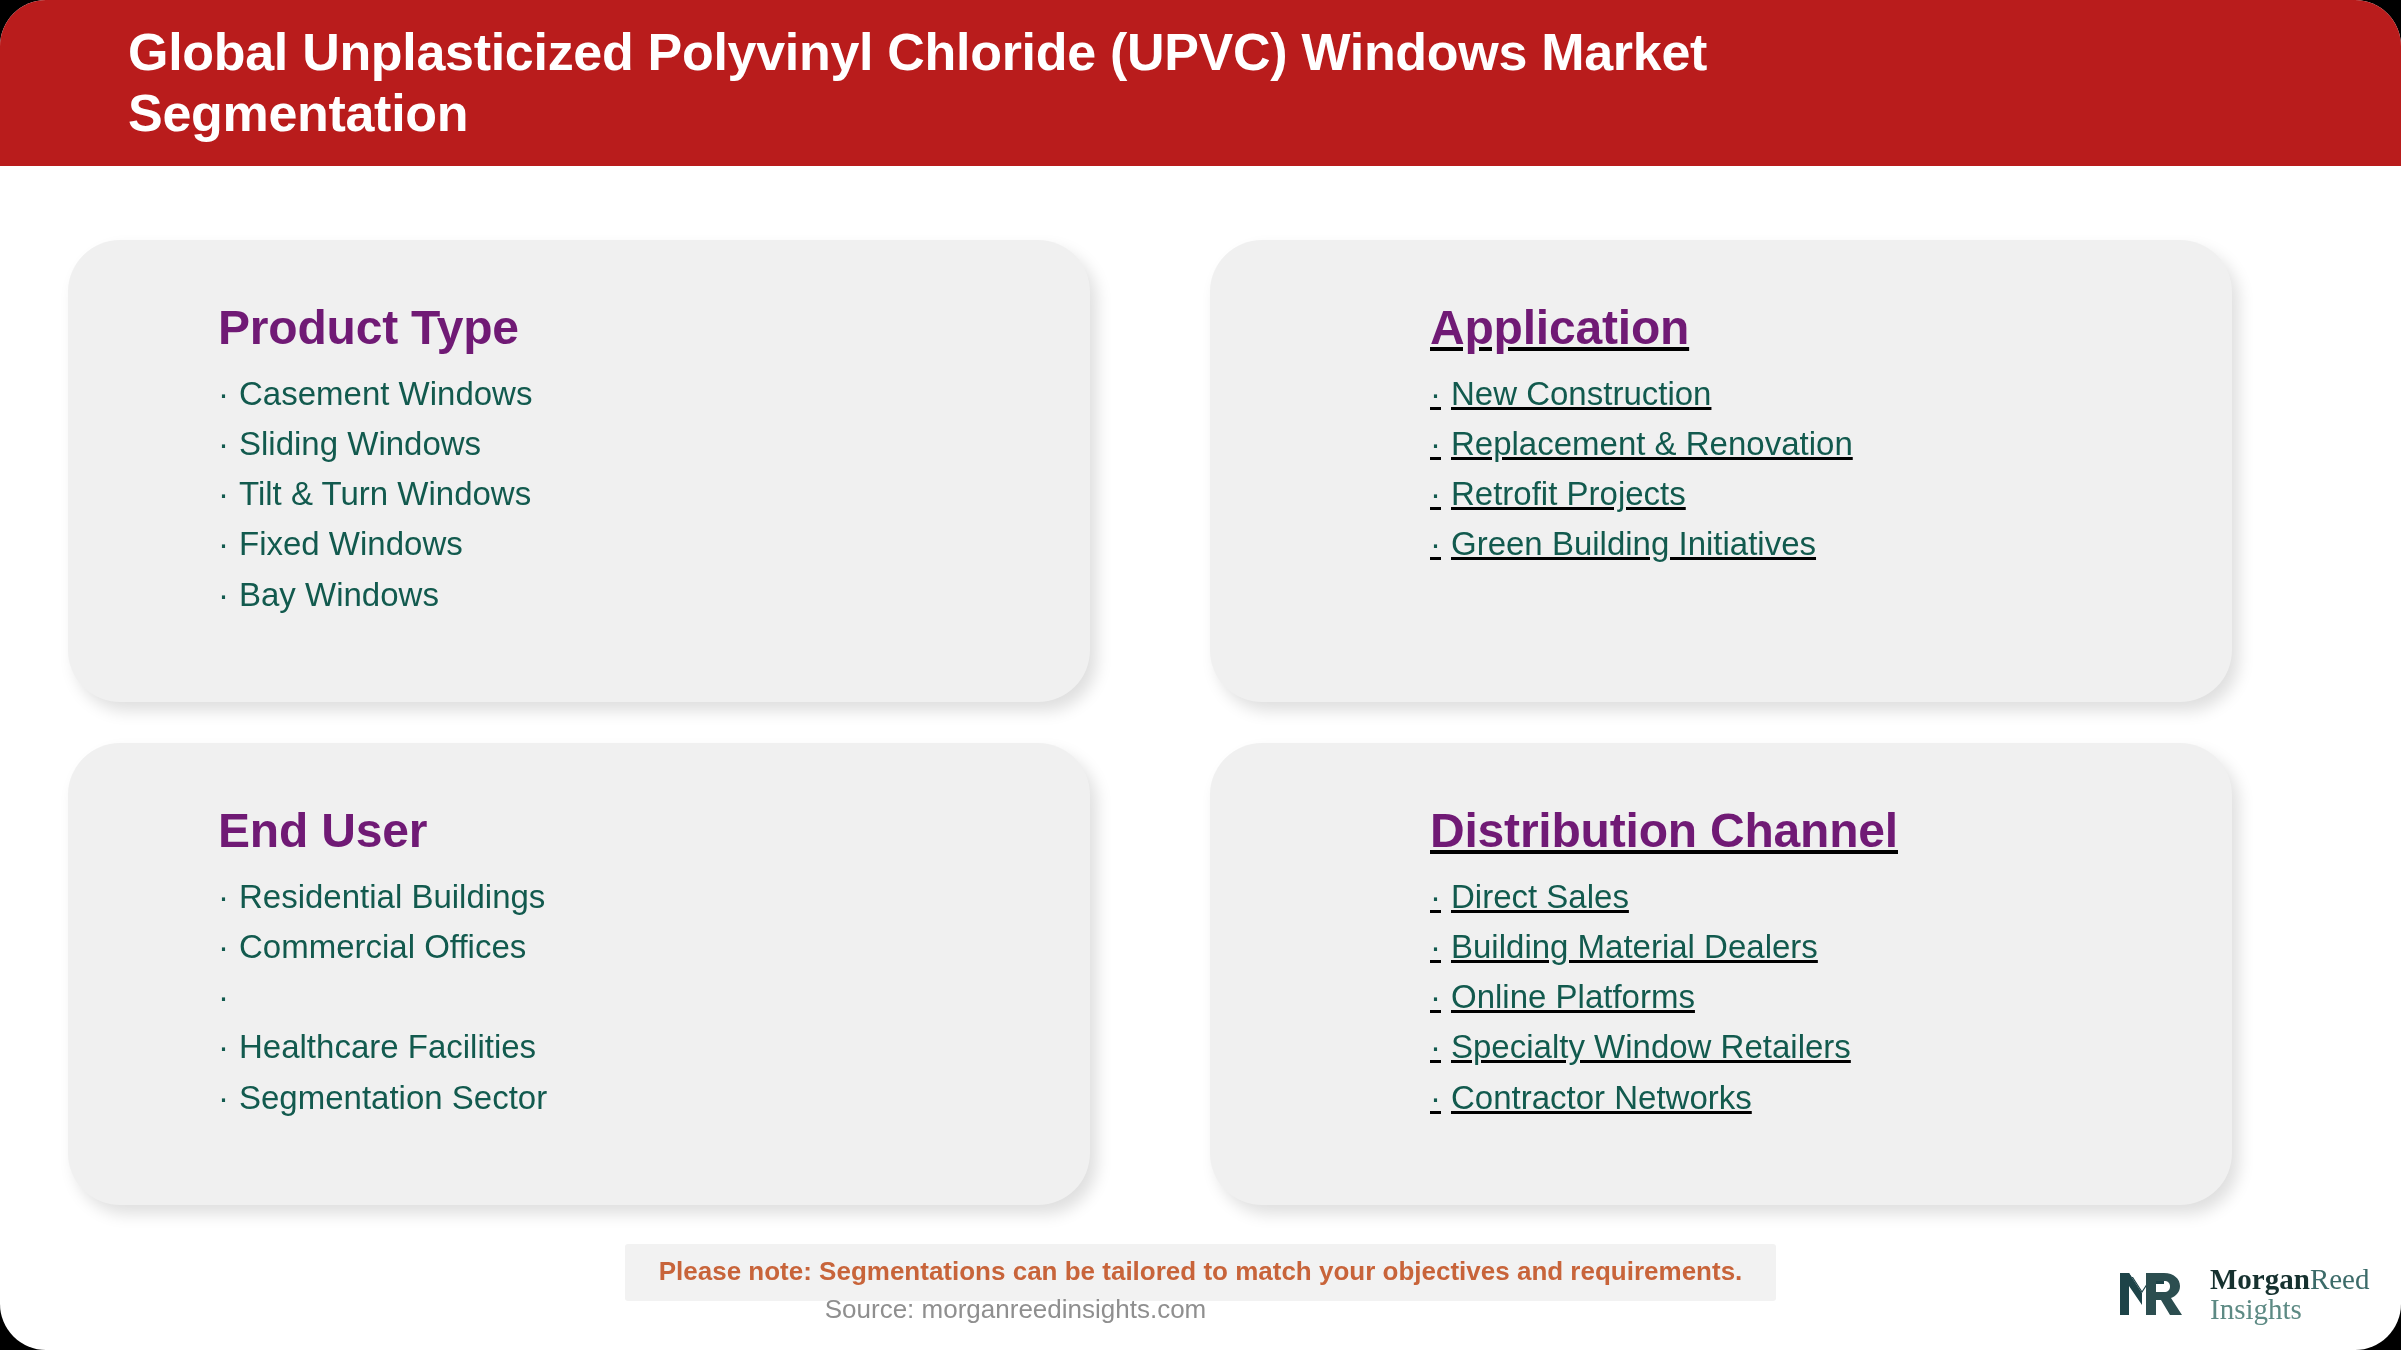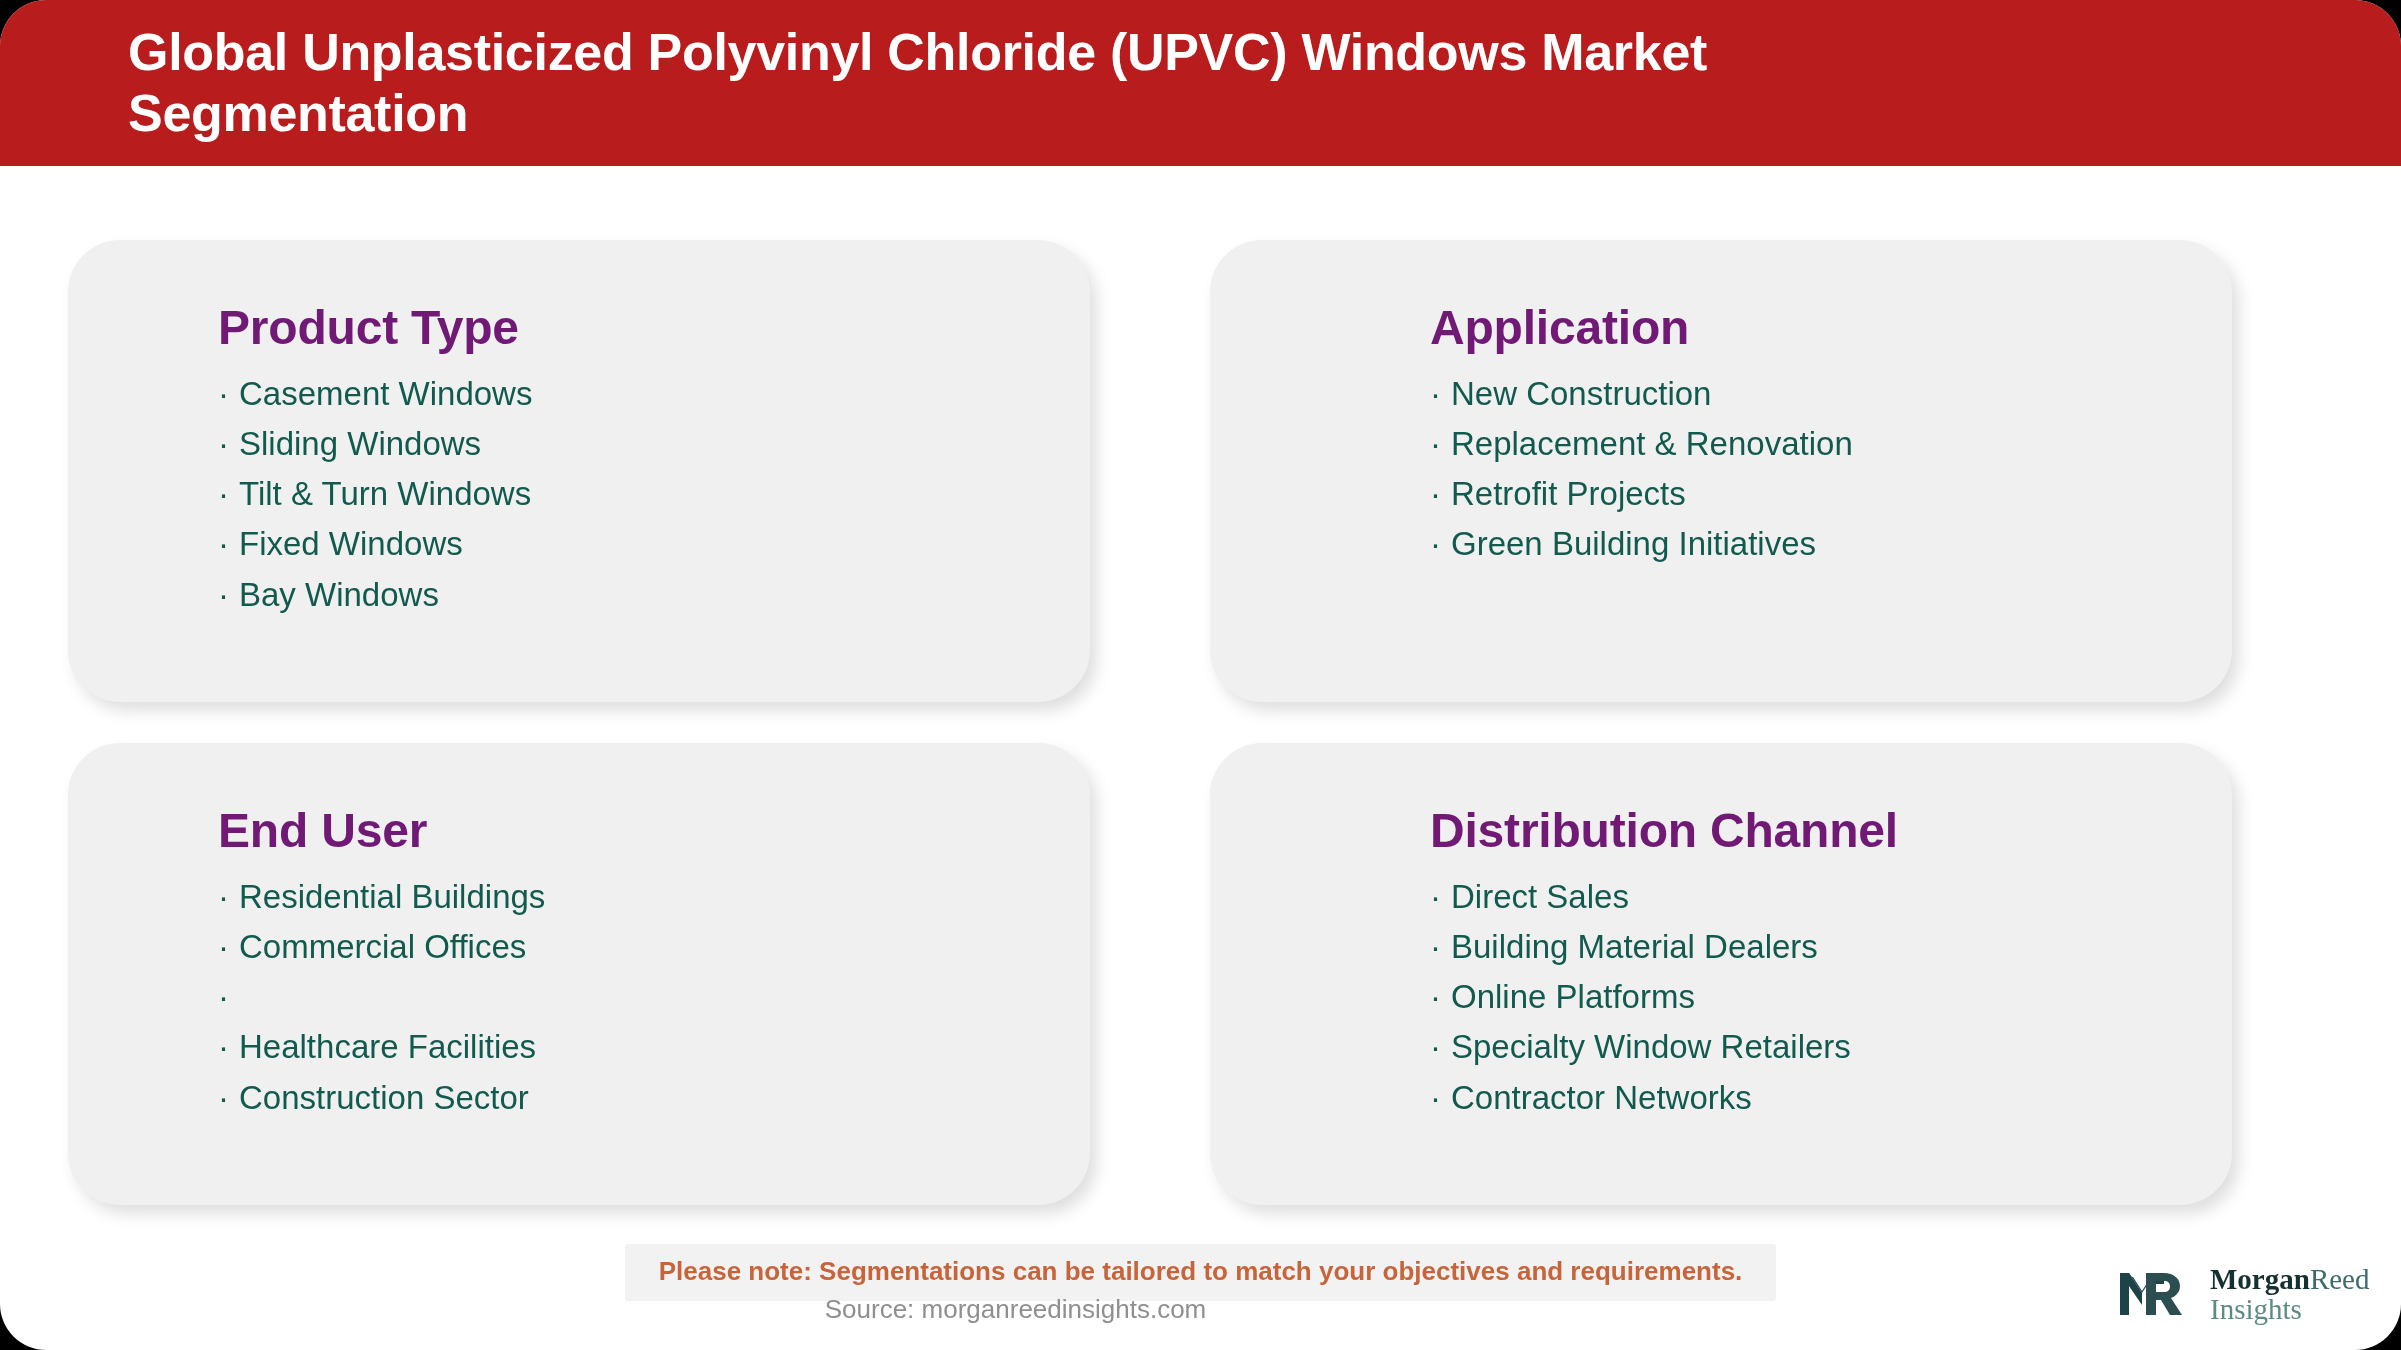--- a/index.html
+++ b/index.html
@@ -60,20 +60,21 @@
   .card {
     background: #f0f0f0;
     border-radius: 52px;
     box-shadow: 7px 9px 16px rgba(0, 0, 0, 0.13);
     padding: 60px 64px 0 150px;
     position: relative;
   }
 
   .card.right {
     padding-left: 220px;
+    text-decoration: underline;
   }
 
   .card-title {
     color: #701a75;
     font-size: 48px;
     font-weight: bold;
     letter-spacing: -0.2px;
     margin-bottom: 14px;
     white-space: nowrap;
   }
@@ -227,21 +228,21 @@
           </li>
         <li>
             <span class="bullet">·</span>
           </li>
         <li>
             <span class="bullet">·</span>
             <span>Healthcare Facilities</span>
           </li>
         <li>
             <span class="bullet">·</span>
-            <span>Construction Sector</span>
+            <span>Segmentation Sector</span>
           </li>
       </ul>
     </div>
 
     <div class="card right">
       <div class="card-title">Distribution Channel</div>
       <ul class="card-list">
         <li>
             <span class="bullet">·</span>
             <span>Direct Sales</span>

